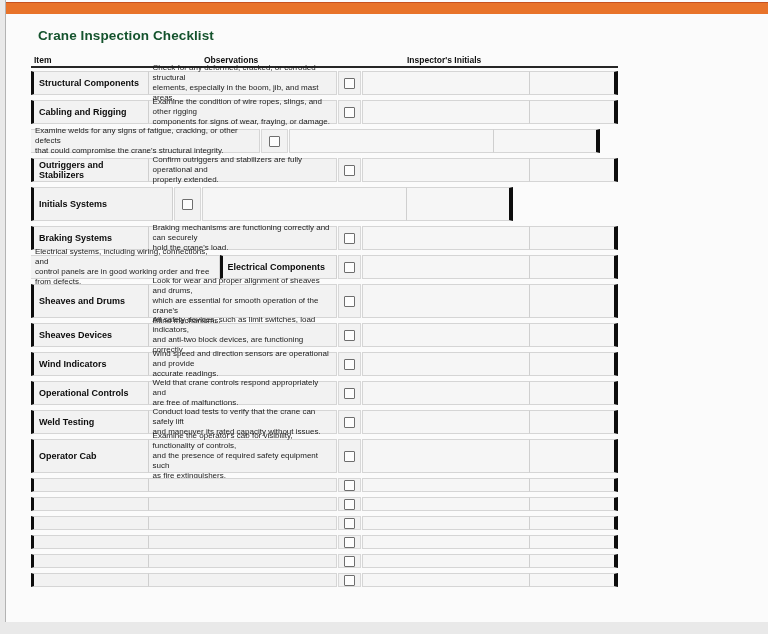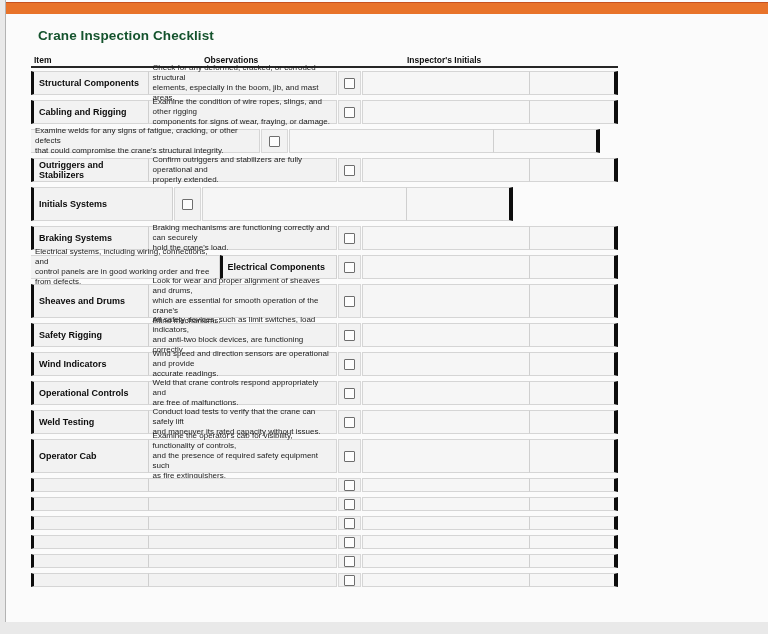--- a/index.html
+++ b/index.html
@@ -165,21 +165,21 @@
           <div class="cell cell-desc">Look for wear and proper alignment of sheaves and drums,
 which are essential for smooth operation of the crane's
 lifting mechanisms.</div>
           <div class="cell cell-cb">
             <span class="checkbox"></span>
           </div>
           <div class="cell cell-obs"></div>
           <div class="cell cell-ini"></div>
         </div>
         <div class="row">
-          <div class="cell cell-item">Safety Rigging</div>
+          <div class="cell cell-item">Sheaves Devices</div>
           <div class="cell cell-desc">All safety devices, such as limit switches, load indicators,
 and anti-two block devices, are functioning correctly</div>
           <div class="cell cell-cb">
             <span class="checkbox"></span>
           </div>
           <div class="cell cell-obs"></div>
           <div class="cell cell-ini"></div>
         </div>
         <div class="row">
           <div class="cell cell-item">Wind Indicators</div>

